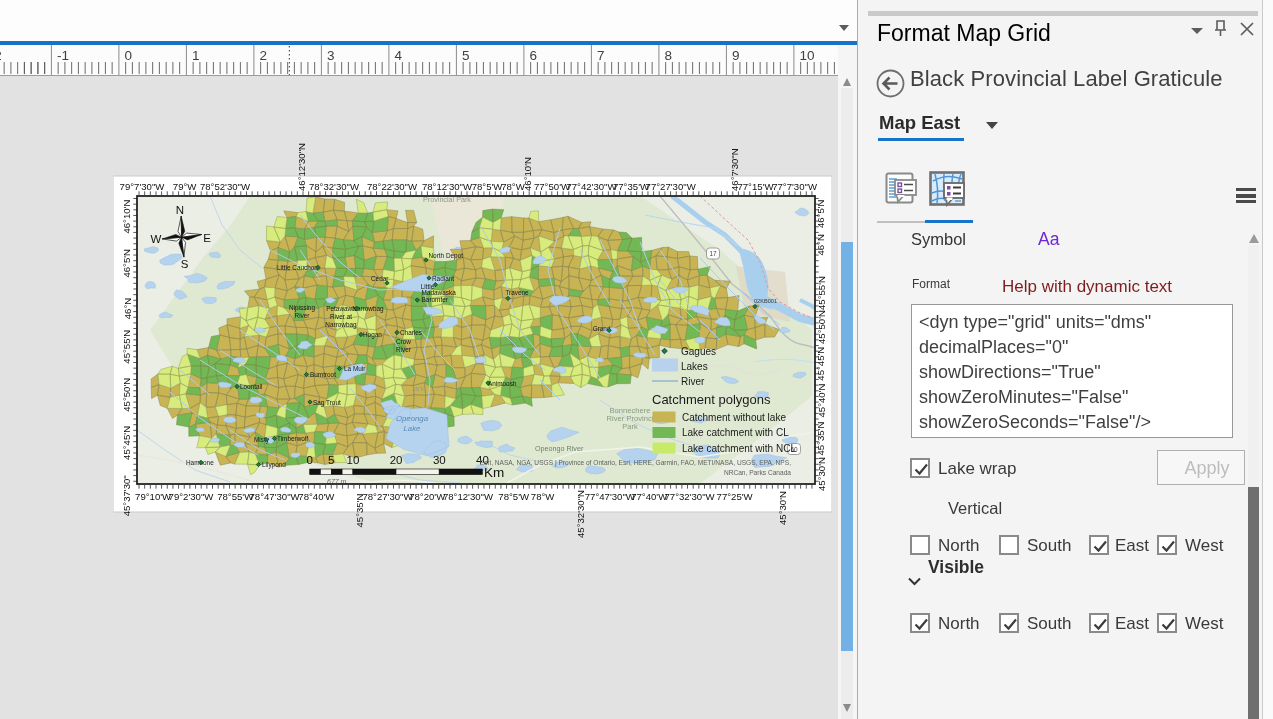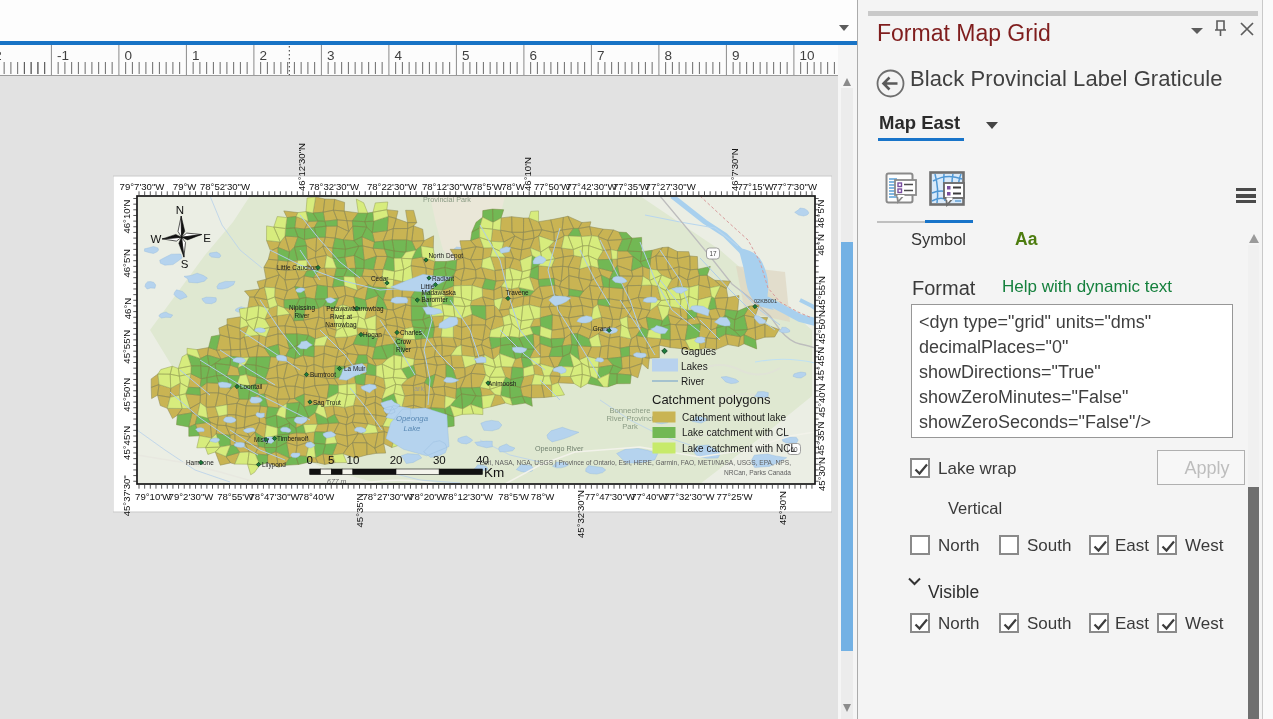--- a/index.html
+++ b/index.html
@@ -218,21 +218,21 @@
         <text x="363.2" y="510.5" text-anchor="middle" transform="rotate(-90 363.2 510.5)">45°35'N</text>
         <text x="584.1" y="514" text-anchor="middle" transform="rotate(-90 584.1 514)">45°32'30"N</text>
         <text x="785.9" y="508" text-anchor="middle" transform="rotate(-90 785.9 508)">45°30'N</text>
       </g>
     </g>
   </svg>
 
 <div class="abs" style="left:857px;top:0;width:416px;height:719px;background:#f4f4f4;border-left:1px solid #ababab"></div>
 <div class="abs" style="left:1262px;top:0;width:11px;height:719px;background:#fafafa;border-left:1px solid #c9c9c9"></div>
 <div class="abs" style="left:868px;top:11px;width:390px;height:5px;background:#c9c9c9"></div>
-<div class="abs" style="left:877px;top:20px;font-size:23px;color:#7f1d1d">Format Map Grid</div>
+<div class="abs" style="left:877px;top:20px;font-size:23px;color:#000000">Format Map Grid</div>
 <div class="abs tri-d" style="left:1191px;top:28px"></div>
 <svg class="abs" style="left:1213px;top:19px" width="18" height="20" viewBox="0 0 18 20">
     <path d="M4,2h7v9h-7zM4,2v9M2,11h11M7.5,11v6" fill="none" stroke="#5c5c5c" stroke-width="1.6"></path>
   </svg>
 <svg class="abs" style="left:1240px;top:22px" width="14" height="14" viewBox="0 0 14 14">
     <path d="M1,1L13,13M13,1L1,13" stroke="#5c5c5c" stroke-width="1.7"></path>
   </svg>
 <svg class="abs" style="left:876px;top:69px" width="29" height="29" viewBox="0 0 29 29">
     <circle cx="14.5" cy="14.5" r="13" fill="none" stroke="#6e6e6e" stroke-width="1.8"></circle>
     <path d="M21.5,14.5H8.5M13.5,8.5L7.5,14.5L13.5,20.5" fill="none" stroke="#5a5a5a" stroke-width="2.6"></path>
@@ -267,23 +267,23 @@
 <path d="M24,16.5h8M24,22.5h8" stroke="#3d3d3d" stroke-width="1.9"></path>
 <path d="M26,30h6" stroke="#4f97d4" stroke-width="1.3"></path>
 </svg>
 <div class="abs" style="left:877px;top:221px;width:48px;height:2px;background:#c0c0c0"></div>
 <div class="abs" style="left:925px;top:219.5px;width:48px;height:3.5px;background:#1874c9"></div>
 <div class="abs" style="left:1236px;top:188px;width:20px;height:15px;border-top:3.5px solid #4a4a4a;border-bottom:3.5px solid #4a4a4a"></div>
 <div class="abs" style="left:1236px;top:194px;width:20px;height:3.5px;background:#4a4a4a"></div>
 
 <div class="abs" style="left:858px;top:227px;width:390px;height:492px;overflow:hidden">
  <div class="abs" style="left:53px;top:3px;font-size:16.5px;color:#333">Symbol</div>
- <div class="abs" style="left:157px;top:2px;font-size:17.5px;font-weight:bold;color:#4d7c0f">Aa</div>
- <div class="abs" style="left:54px;top:50px;font-size:20px;color:#3a3a3a">Format</div>
- <div class="abs" style="left:144px;top:50px;font-size:17px;color:#15803d">Help with dynamic text</div>
+ <div class="abs" style="left:180px;top:2px;font-size:17.5px;font-weight:normal;color:#6d28d9">Aa</div>
+ <div class="abs" style="left:54px;top:50px;font-size:12px;color:#3a3a3a">Format</div>
+ <div class="abs" style="left:144px;top:50px;font-size:17px;color:#7f1d1d">Help with dynamic text</div>
  <div class="abs" style="left:52.5px;top:77px;width:322px;height:134px;background:#fff;border:1px solid #979797"></div>
  <div class="abs" style="left:61px;top:83px;font-size:18px;color:#3f3f3f;line-height:25px">&lt;dyn type="grid" units="dms"<br>decimalPlaces="0"<br>showDirections="True"<br>showZeroMinutes="False"<br>showZeroSeconds="False"/&gt;</div>
 </div>
 <div class="abs cb" style="left:910px;top:458px"><svg width="19" height="19" viewBox="0 0 19 19">
       <polyline points="3.5,9.5 7.5,13.5 15,4.5" fill="none" stroke="#3d3d3d" stroke-width="2.2"></polyline>
     </svg></div>
 <div class="abs t17" style="left:938px;top:459px">Lake wrap</div>
 <div class="abs" style="left:1157px;top:450px;width:88px;height:35px;background:#f7f7f7;border:1.5px solid #b0b0b0"></div>
 <div class="abs" style="left:1157px;top:458px;width:100px;text-align:center;font-size:18px;color:#bdbdbd">Apply</div>
 <div class="abs" style="left:948px;top:499px;font-size:16.5px;color:#3a3a3a">Vertical</div>
@@ -295,21 +295,21 @@
       <polyline points="3.5,9.5 7.5,13.5 15,4.5" fill="none" stroke="#3d3d3d" stroke-width="2.2"></polyline>
     </svg></div>
 <div class="abs t17" style="left:1115px;top:536px">East</div>
 <div class="abs cb" style="left:1157px;top:535px"><svg width="19" height="19" viewBox="0 0 19 19">
       <polyline points="3.5,9.5 7.5,13.5 15,4.5" fill="none" stroke="#3d3d3d" stroke-width="2.2"></polyline>
     </svg></div>
 <div class="abs t17" style="left:1185px;top:536px">West</div>
 <svg class="abs" style="left:908px;top:577px" width="13" height="9" viewBox="0 0 13 9">
     <polyline points="1,1.5 6.5,7 12,1.5" fill="none" stroke="#333" stroke-width="2"></polyline>
   </svg>
-<div class="abs" style="left:928px;top:582px;font-size:17.5px;font-weight:normal;color:#2e2e2e">Visible</div>
+<div class="abs" style="left:928px;top:557px;font-size:17.5px;font-weight:bold;color:#2e2e2e">Visible</div>
 <div class="abs cb" style="left:910px;top:613px"><svg width="19" height="19" viewBox="0 0 19 19">
       <polyline points="3.5,9.5 7.5,13.5 15,4.5" fill="none" stroke="#3d3d3d" stroke-width="2.2"></polyline>
     </svg></div>
 <div class="abs t17" style="left:938px;top:614px">North</div>
 <div class="abs cb" style="left:999px;top:613px"><svg width="19" height="19" viewBox="0 0 19 19">
       <polyline points="3.5,9.5 7.5,13.5 15,4.5" fill="none" stroke="#3d3d3d" stroke-width="2.2"></polyline>
     </svg></div>
 <div class="abs t17" style="left:1027px;top:614px">South</div>
 <div class="abs cb" style="left:1089px;top:613px"><svg width="19" height="19" viewBox="0 0 19 19">
       <polyline points="3.5,9.5 7.5,13.5 15,4.5" fill="none" stroke="#3d3d3d" stroke-width="2.2"></polyline>

